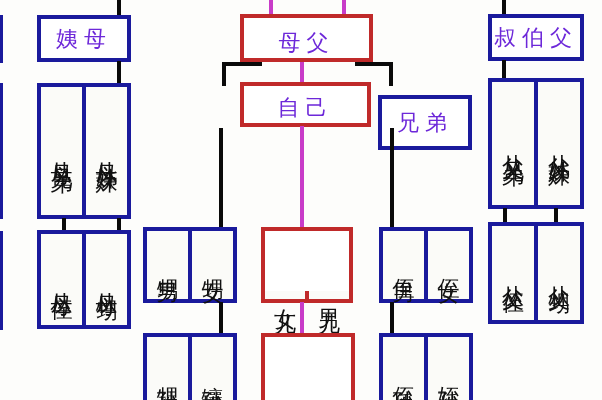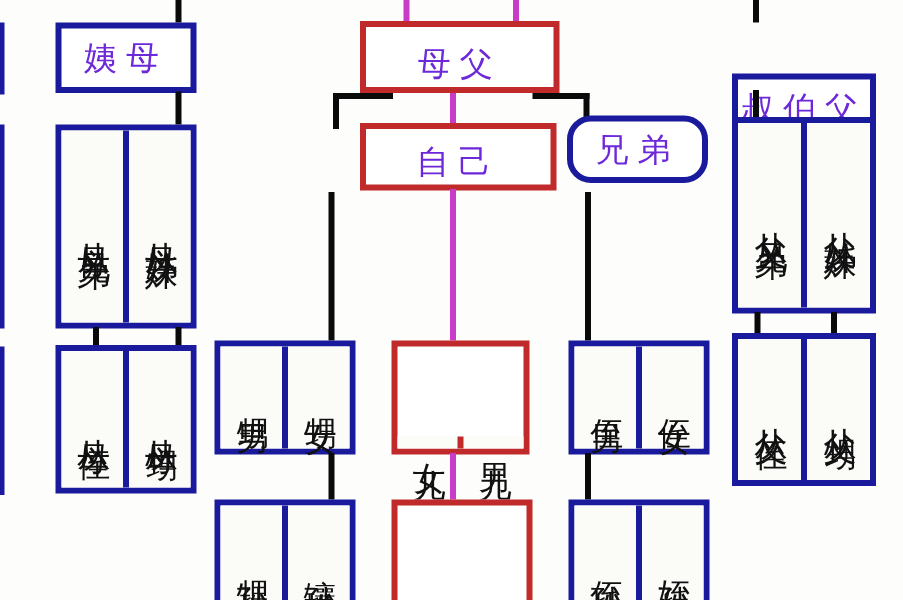--- a/index.html
+++ b/index.html
@@ -64,21 +64,21 @@
 
   <div class="ln blk" style="left:222px;top:62px;width:40px;height:4px;"></div>
   <div class="ln blk" style="left:222px;top:62px;width:4px;height:24px;"></div>
   <div class="ln blk" style="left:355px;top:62px;width:38px;height:4px;"></div>
   <div class="ln blk" style="left:389px;top:62px;width:4px;height:24px;"></div>
   <div class="ln pnk" style="left:300px;top:62px;width:4px;height:21px;"></div>
 
   <div class="box red" style="left:240px;top:82px;width:131px;height:45px;">
     <span>自己</span>
   </div>
-  <div class="box blue" style="left:378px;top:77px;width:94px;height:45px;border-radius:16px;">
+  <div class="box blue" style="left:378px;top:95px;width:94px;height:55px;">
     <span>兄弟</span>
   </div>
 
   <div class="ln blk" style="left:219px;top:128px;width:4px;height:100px;"></div>
   <div class="ln pnk" style="left:300px;top:126px;width:4px;height:102px;"></div>
   <div class="ln blk" style="left:390px;top:128px;width:4px;height:100px;"></div>
 
   <div class="pair blue" style="left:143px;top:227px;width:94px;height:76px;">
     <div class="cell">甥男</div>
     <div class="cell">甥女</div>
@@ -103,21 +103,21 @@
   <div class="pair red" style="left:261px;top:333px;width:94px;height:80px;">
     <div class="cell">孙女</div>
     <div class="cell">孙女</div>
   </div>
   <div class="pair blue" style="left:379px;top:333px;width:94px;height:80px;">
     <div class="cell">侄孙</div>
     <div class="cell">姪孙</div>
   </div>
 
   <div class="ln blk" style="left:502px;top:0;width:4px;height:15px;"></div>
-  <div class="box blue" style="left:488px;top:14px;width:96px;height:47px;margin-top:35px;">
+  <div class="box blue" style="left:488px;top:14px;width:96px;height:47px;">
     <span>叔伯父</span>
   </div>
   <div class="ln blk" style="left:502px;top:60px;width:4px;height:19px;"></div>
   <div class="pair blue" style="left:488px;top:78px;width:96px;height:131px;">
     <div class="cell">从父兄弟</div>
     <div class="cell">从父姊妹</div>
   </div>
   <div class="ln blk" style="left:503px;top:208px;width:4px;height:15px;"></div>
   <div class="ln blk" style="left:554px;top:208px;width:4px;height:15px;"></div>
   <div class="pair blue" style="left:488px;top:222px;width:96px;height:102px;">

